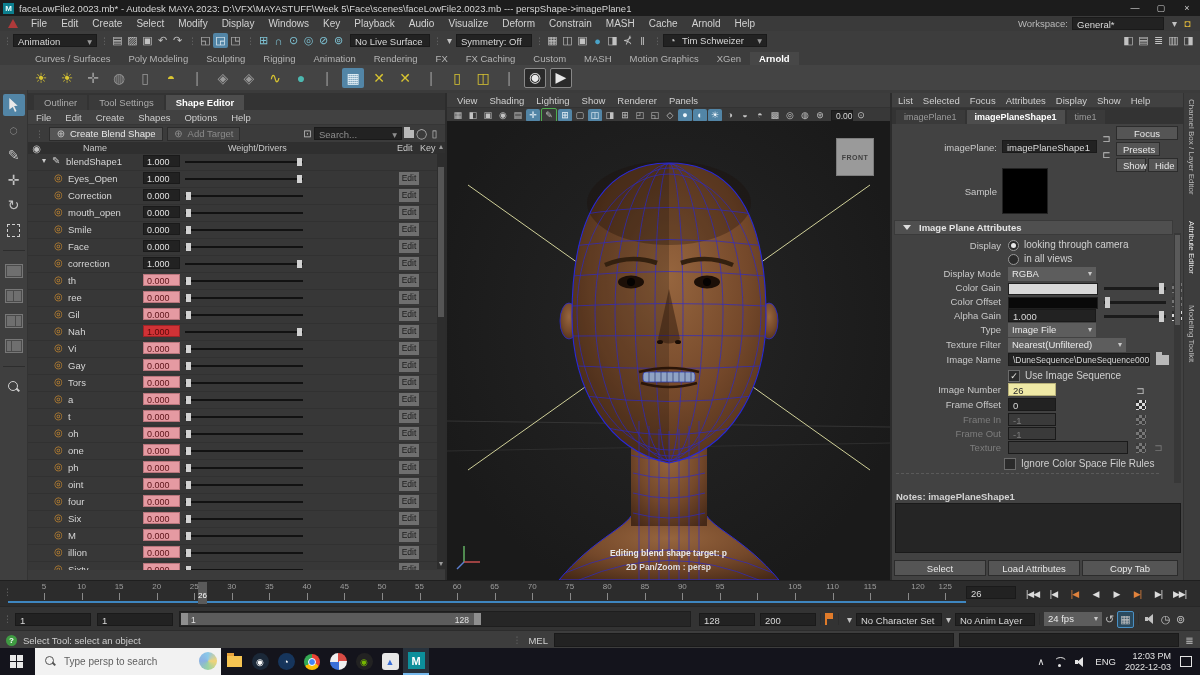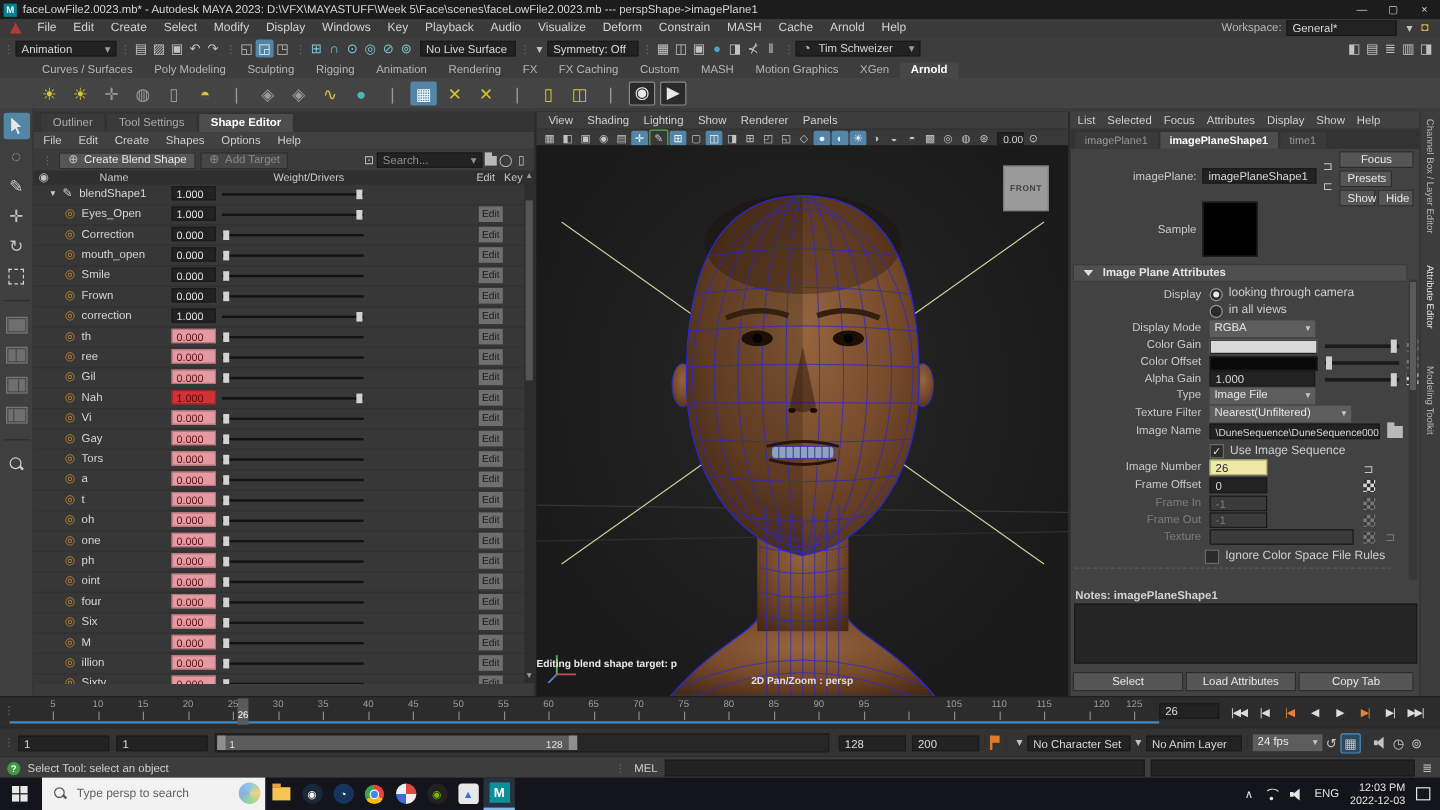--- a/index.html
+++ b/index.html
@@ -94,21 +94,21 @@
   .vp{left:447px;top:93px;width:443px;height:487px;background:#1f1f1f;}
   .vpmenu{display:flex;height:14px;background:#3d3d3d;align-items:center;gap:12px;padding-left:10px;border-bottom:1px solid #333;}
   .vpmenu span{font-size:9.5px;color:#d0d0d0;}
   .vpicons{display:flex;height:14px;background:#383838;align-items:center;gap:1px;padding-left:4px;border-bottom:1px solid #2c2c2c;}
   .vpicons .ic{width:14px;height:13px;font-size:9px;}
   .vpcanvas{position:absolute;left:0;top:28px;width:443px;height:459px;
             background:radial-gradient(ellipse at 50% 45%, #262626, #1a1a1a 78%);overflow:hidden;}
   .frontplane{position:absolute;left:389px;top:17px;width:36px;height:36px;background:rgba(165,165,165,.92);
               border:1px solid #7d7d7d;display:flex;align-items:center;justify-content:center;
               font-size:7px;font-weight:bold;color:#3f3f3f;letter-spacing:.5px;}
-  .vpoverlay1{position:absolute;left:0;right:0;top:427px;font-size:8.5px;font-weight:bold;color:#e9e9e9;}
+  .vpoverlay1{position:absolute;left:0;right:0;top:427px;text-align:center;font-size:8.5px;font-weight:bold;color:#e9e9e9;}
   .vpoverlay2{position:absolute;left:0;right:0;top:441px;text-align:center;font-size:8.5px;font-weight:bold;color:#dedede;}
   
   .ae{left:890px;top:93px;width:293px;height:487px;background:#424242;border-left:2px solid #2c2c2c;box-sizing:border-box;}
   .ae .pmenu{padding-left:6px;gap:10px;}
   .aetabs{display:flex;height:16px;background:#333;align-items:flex-end;padding-left:4px;gap:2px;}
   .aetabs span{font-size:9px;color:#9a9a9a;padding:2px 8px;background:#3a3a3a;}
   .aetabs span.active{background:#4d4d4d;color:#fff;font-weight:bold;}
   .ae-label{position:absolute;left:0;width:105px;text-align:right;color:#c9c9c9;font-size:9.5px;top:1px;white-space:nowrap;}
   .ae-label.dis{color:#7d7d7d;}
   .ae-row{position:relative;height:14px;}
@@ -459,21 +459,21 @@
           <span class="se-ico" data-name="target-shape-icon">◎</span>
           <span class="se-name" data-name="shape-name">Smile</span>
           <span class="se-val " data-name="weight-value-field">0.000</span>
           <span class="se-slider" data-name="weight-slider">
             <span class="se-hd" data-name="slider-handle" style="left: 1px;"></span>
           </span>
           <span class="se-edit" data-name="edit-target-button">Edit</span>
         </div>
         <div class="se-row" data-name="shape-row-Frown">
           <span class="se-ico" data-name="target-shape-icon">◎</span>
-          <span class="se-name" data-name="shape-name">Frown</span>
+          <span class="se-name" data-name="shape-name">Face</span>
           <span class="se-val " data-name="weight-value-field">0.000</span>
           <span class="se-slider" data-name="weight-slider">
             <span class="se-hd" data-name="slider-handle" style="left: 1px;"></span>
           </span>
           <span class="se-edit" data-name="edit-target-button">Edit</span>
         </div>
         <div class="se-row" data-name="shape-row-correction">
           <span class="se-ico" data-name="target-shape-icon">◎</span>
           <span class="se-name" data-name="shape-name">correction</span>
           <span class="se-val " data-name="weight-value-field">1.000</span>

